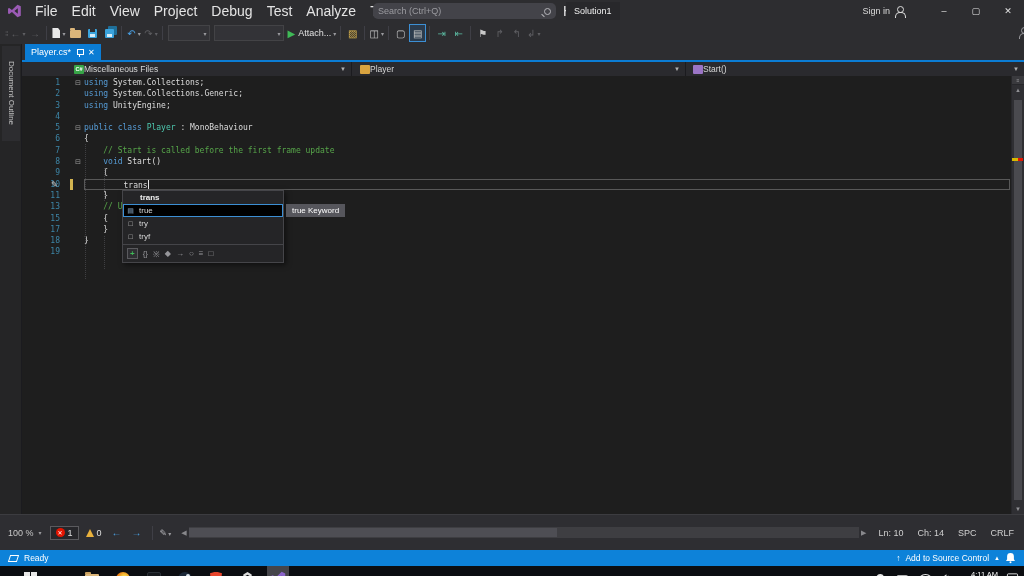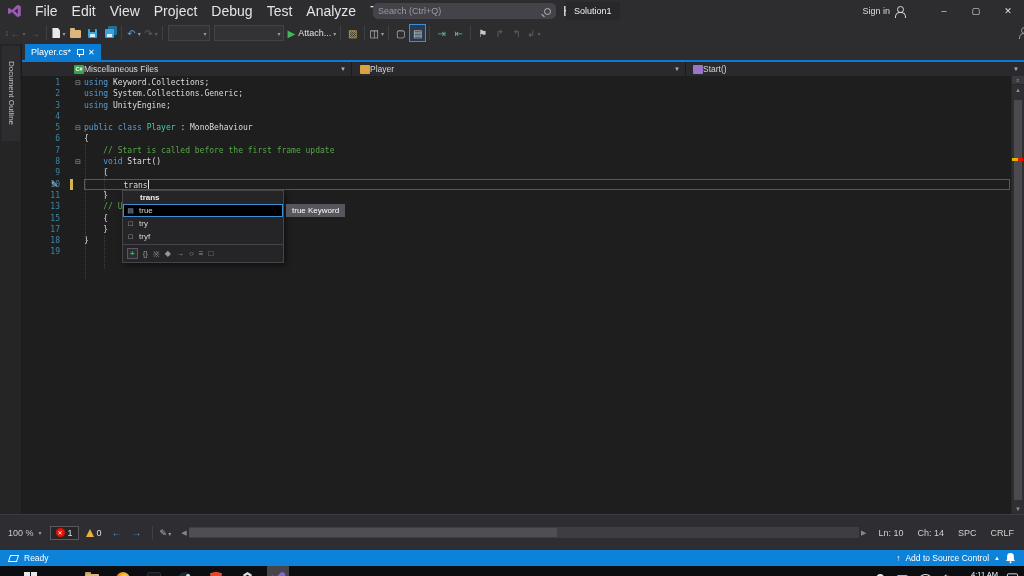--- a/index.html
+++ b/index.html
@@ -284,21 +284,21 @@
       <span class="nav-label">Start()</span>
       <span class="chev">▼</span>
     </div>
   </div>
 
   <div id="editor">
     <div id="code-lines">
         <div class="code-line">
           <span class="ln">1</span>
           <span class="fold">⊟</span>
-          <span class="lt"><span class="tok-k">using</span><span class="tok-p"> Keyword.Collections;</span></span>
+          <span class="lt"><span class="tok-k">using</span><span class="tok-p"> System.Collections;</span></span>
         </div>
         <div class="code-line">
           <span class="ln">2</span>
           <span class="fold"></span>
           <span class="lt"><span class="tok-k">using</span><span class="tok-p"> System.Collections.Generic;</span></span>
         </div>
         <div class="code-line">
           <span class="ln">3</span>
           <span class="fold"></span>
           <span class="lt"><span class="tok-k">using</span><span class="tok-p"> UnityEngine;</span></span>

